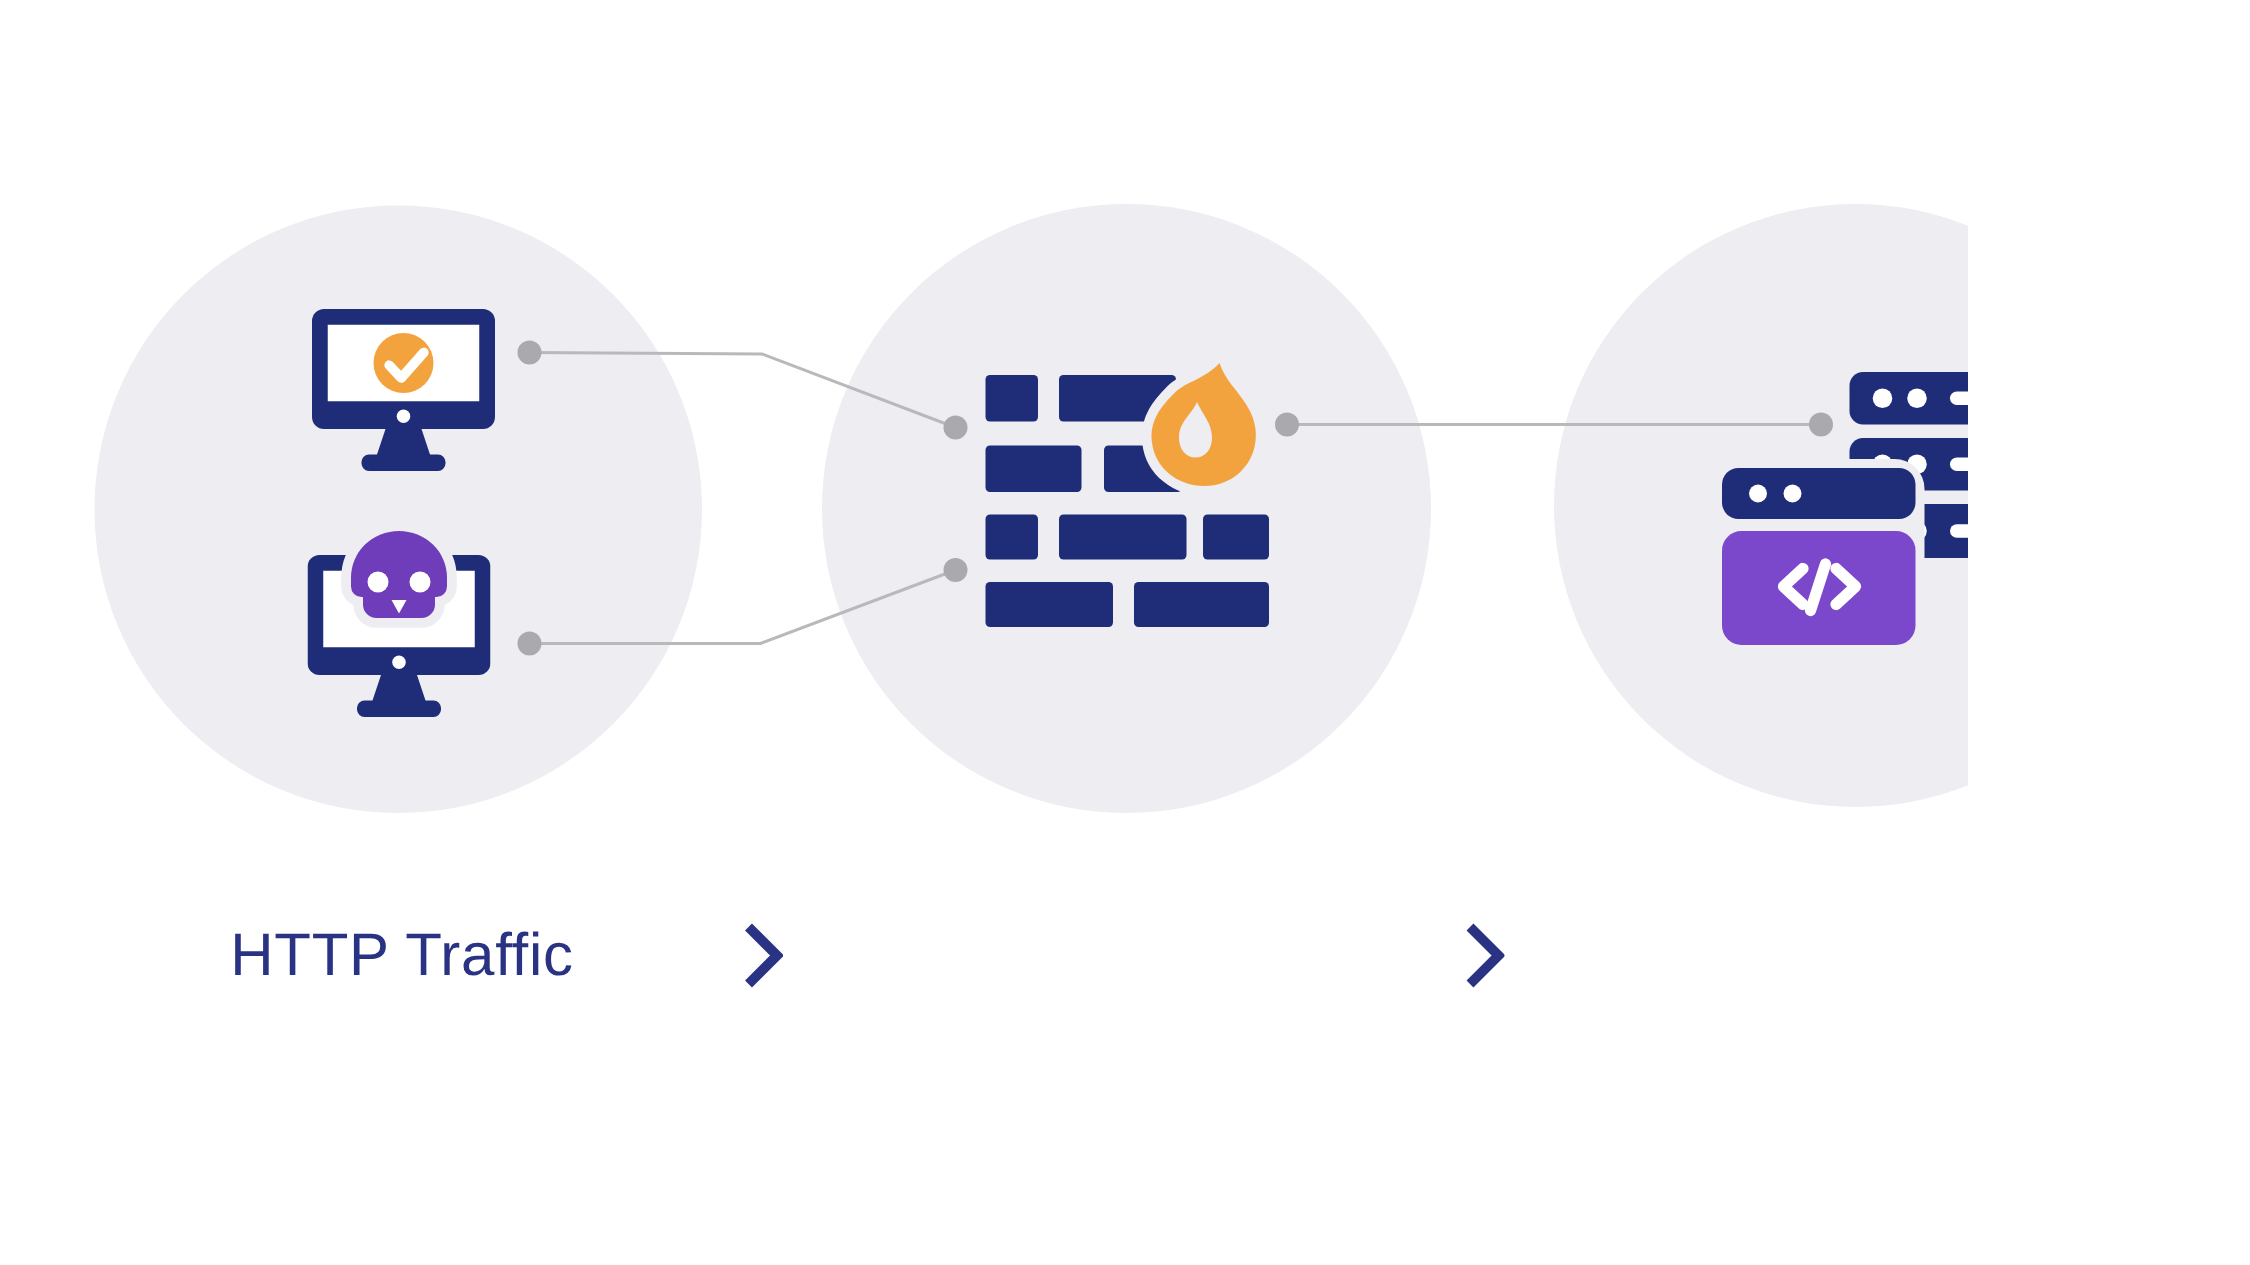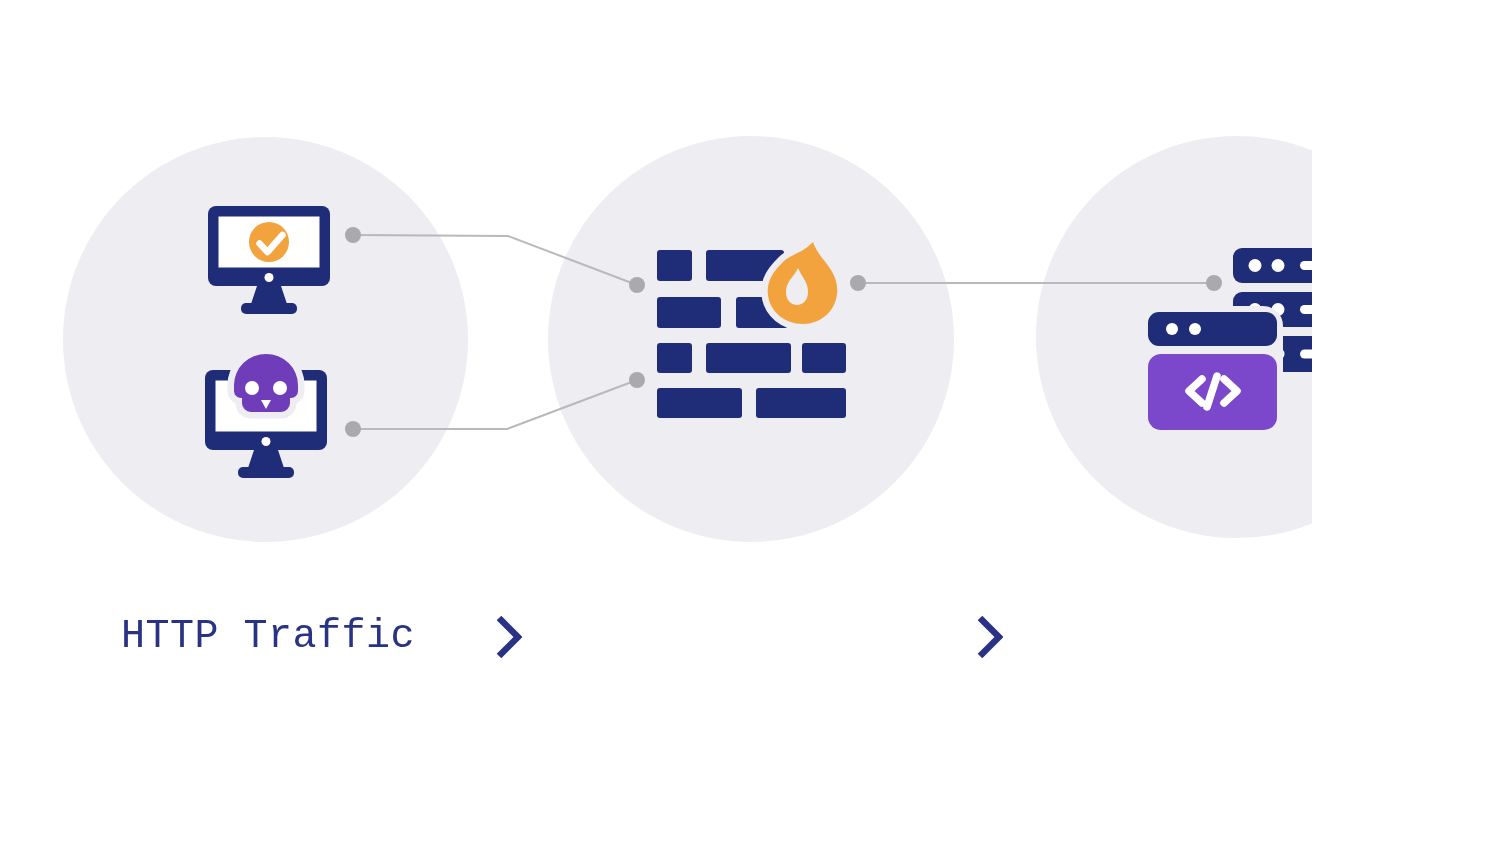--- a/index.html
+++ b/index.html
@@ -12,21 +12,20 @@
     --dot:#a9a9ae;
     --text:#2a3383;
     --white:#ffffff;
     --page-bg:#ffffff;
   }
   html,body{margin:0;padding:0;}
   body{background:var(--page-bg);font-family:"Liberation Sans",sans-serif;}
   .canvas{
     position:relative;width:1312px;height:843px;background:var(--page-bg);
     overflow:hidden;
-    font-family:Liberation Mono, monospace;
   }
   .circle{
     position:absolute;border-radius:50%;background:var(--circle-bg);z-index:1;
   }
   .c1{left:63px;top:137px;width:405px;height:405px;}
   .c2{left:548px;top:136px;width:406px;height:406px;}
   .c3{left:1036px;top:136px;width:402px;height:402px;}
   .connectors{position:absolute;left:0;top:0;z-index:2;}
   .icon{position:absolute;z-index:3;}
   .i-monitor-ok{left:208px;top:206px;}

